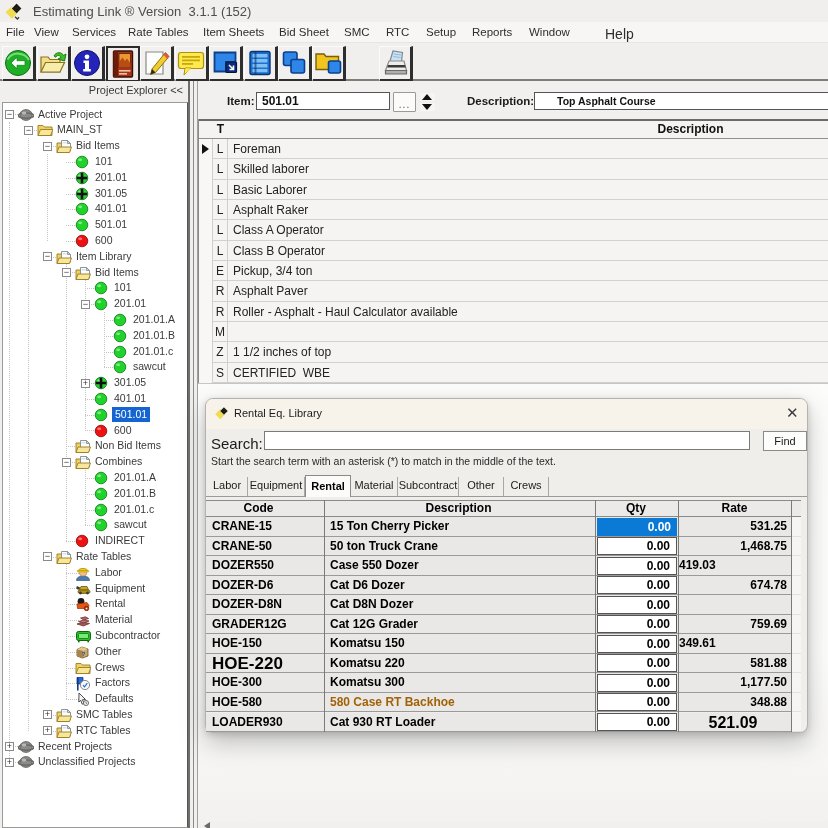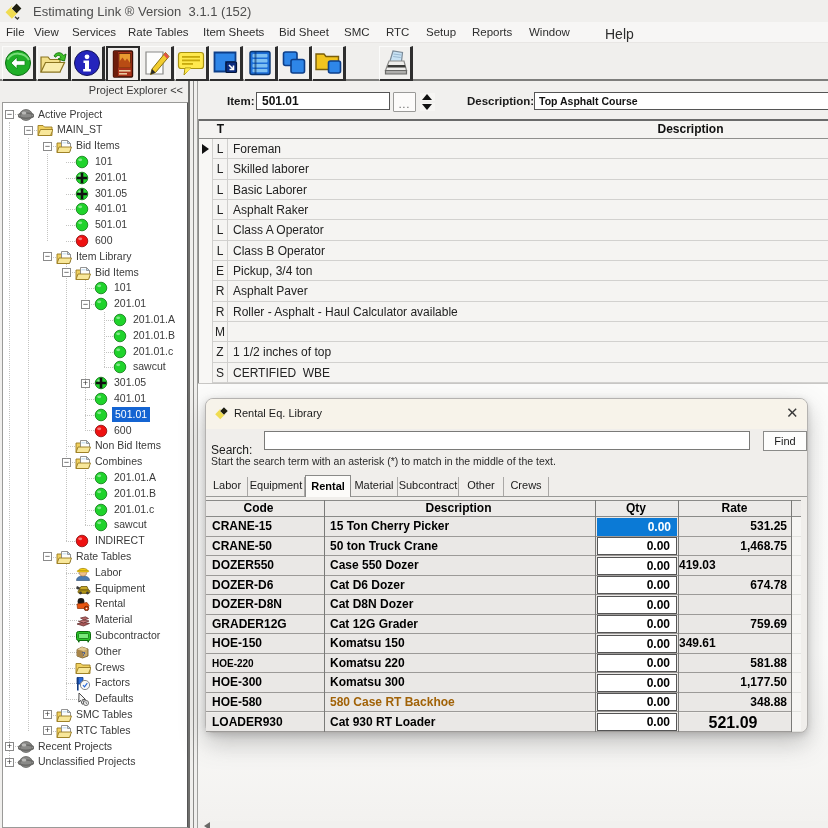--- a/index.html
+++ b/index.html
@@ -533,21 +533,21 @@
 <div class="abs" style="left:204px;top:822px;width:0;height:0;border-top:4px solid transparent;border-bottom:4px solid transparent;border-right:6px solid #6a6a68;"></div>
 <div class="abs" style="left:198px;top:81px;width:630px;height:38px;background:#f1f0ee;"></div>
 <div class="abs b" style="left:227px;top:95px;font-size:11.5px;color:#1a1a1a;">Item:</div>
 <div class="abs b" style="left:256px;top:92px;width:134px;height:18px;background:#fff;border:1px solid #555;font-size:12px;line-height:16px;padding-left:5px;color:#111;">501.01</div>
 <div class="abs" style="left:393px;top:92px;width:23px;height:20px;background:#fcfbfa;border:1px solid #9a9a98;border-radius:1px;font-size:10px;text-align:center;line-height:24px;color:#555;letter-spacing:1px;">...</div>
 <div class="abs" style="left:420px;top:93px;width:15px;height:8px;background:#f6f5f3;"></div>
 <div class="abs" style="left:420px;top:103px;width:15px;height:8px;background:#f6f5f3;"></div>
 <div class="abs" style="left:422px;top:94px;width:0;height:0;border-left:5.5px solid transparent;border-right:5.5px solid transparent;border-bottom:6px solid #111;"></div>
 <div class="abs" style="left:422px;top:104px;width:0;height:0;border-left:5.5px solid transparent;border-right:5.5px solid transparent;border-top:6px solid #111;"></div>
 <div class="abs b" style="left:467px;top:95px;font-size:11.5px;color:#1a1a1a;">Description:</div>
-<div class="abs b" style="left:534px;top:92px;width:294px;height:18px;background:#fff;border:1px solid #555;border-right:none;font-size:10.5px;line-height:16px;padding-left:4px;color:#111;">Top Asphalt Course</div>
+<div class="abs b" style="left:534px;top:92px;width:294px;height:18px;background:#fff;border:1px solid #555;border-right:none;font-size:10.5px;line-height:16px;padding-left:22px;color:#111;">Top Asphalt Course</div>
 <div class="abs" style="left:198px;top:119px;width:630px;height:20px;background:#f4f3f1;border-top:2px solid #6a6a6a;border-bottom:1px solid #8f8f8d;"></div>
 <div class="abs b" style="left:213px;top:122px;width:15px;text-align:center;font-size:12px;color:#111;">T</div>
 <div class="abs b" style="left:623px;top:122px;width:135px;text-align:center;font-size:12px;color:#111;">Description</div>
 <div class="abs" style="left:198px;top:139.0px;width:630px;height:20.3px;background:#f5f4f2;border-bottom:1px solid #d2d1cf;"></div>
 <div class="abs" style="left:198px;top:139.0px;width:15px;height:20.3px;background:#f8f7f5;border-right:1px solid #d0cfcd;"></div>
 <div class="abs" style="left:202px;top:144.0px;width:0;height:0;border-top:5px solid transparent;border-bottom:5px solid transparent;border-left:7px solid #111;"></div>
 <div class="abs" style="left:213px;top:139.0px;width:15px;height:20.3px;font-size:12px;line-height:20.3px;text-align:center;color:#222;border-right:1px solid #d0cfcd;">L</div>
 <div class="abs" style="left:233px;top:139.0px;height:20.3px;font-size:12px;line-height:20.3px;color:#222;">Foreman</div>
 <div class="abs" style="left:198px;top:159.3px;width:630px;height:20.3px;background:#f5f4f2;border-bottom:1px solid #d2d1cf;"></div>
 <div class="abs" style="left:198px;top:159.3px;width:15px;height:20.3px;background:#f8f7f5;border-right:1px solid #d0cfcd;"></div>
@@ -597,21 +597,21 @@
 <div class="abs" style="left:198px;top:119px;width:1px;height:264px;background:#8a8a88;"></div>
 <div class="abs" style="left:205px;top:398px;width:603px;height:335px;background:#f0eeeb;border:1px solid #b4b2b0;border-radius:8px;box-shadow:0 10px 24px rgba(90,90,90,0.35), 0 2px 6px rgba(100,100,100,0.25);"></div>
 <div class="abs" style="left:206px;top:399px;width:601px;height:30px;background:#f7f3ea;border-radius:7px 7px 0 0;"></div>
 <svg class="abs" style="left:214px;top:406px" width="15" height="15" viewBox="0 0 19 19">
 <rect x="3.4" y="5.8" width="9" height="9" fill="#f0dc50" transform="rotate(45 7.9 10.3)"></rect>
 <rect x="8.6" y="2.2" width="7.6" height="7.6" fill="#fff" transform="rotate(45 12.4 6.0)"></rect>
 <rect x="9.2" y="3.0" width="6.8" height="6.8" fill="#1e1e10" transform="rotate(45 12.6 6.4)"></rect>
 </svg>
 <div class="abs" style="left:234px;top:407px;font-size:11px;color:#1a1a1a;">Rental Eq. Library</div>
 <div class="abs" style="left:786px;top:404px;font-size:15px;color:#3a3a3a;">✕</div>
-<div class="abs" style="left:211px;top:435px;font-size:12px;color:#1a1a1a;margin-top:8px;">Search:</div>
+<div class="abs" style="left:211px;top:435px;font-size:15px;color:#1a1a1a;">Search:</div>
 <div class="abs" style="left:264px;top:431px;width:486px;height:19px;background:#fff;border:1px solid #7a7a78;"></div>
 <div class="abs" style="left:763px;top:431px;width:44px;height:20px;background:#fdfdfc;border:1px solid #8a8a88;font-size:11px;text-align:center;line-height:18px;color:#1a1a1a;">Find</div>
 <div class="abs" style="left:211px;top:455px;font-size:10.5px;color:#2a2a2a;">Start the search term with an asterisk (*) to match in the middle of the text.</div>
 <div class="abs" style="left:206px;top:496px;width:601px;height:1px;background:#9a9a98;"></div>
 <div class="abs" style="left:207px;top:477px;width:41px;height:19px;border-right:1px solid #aaa8a6;font-size:11px;text-align:center;line-height:17px;color:#1a1a1a;">Labor</div>
 <div class="abs" style="left:248px;top:477px;width:57px;height:19px;border-right:1px solid #aaa8a6;font-size:11px;text-align:center;line-height:17px;color:#1a1a1a;">Equipment</div>
 <div class="abs b" style="left:305px;top:475px;width:46px;height:22px;background:#fcfbf9;border:1px solid #8a8a88;border-bottom:none;font-size:11px;text-align:center;line-height:20px;color:#000;z-index:3;">Rental</div>
 <div class="abs" style="left:351px;top:477px;width:47px;height:19px;border-right:1px solid #aaa8a6;font-size:11px;text-align:center;line-height:17px;color:#1a1a1a;">Material</div>
 <div class="abs" style="left:398px;top:477px;width:61px;height:19px;border-right:1px solid #aaa8a6;font-size:11px;text-align:center;line-height:17px;color:#1a1a1a;">Subcontract</div>
 <div class="abs" style="left:459px;top:477px;width:45px;height:19px;border-right:1px solid #aaa8a6;font-size:11px;text-align:center;line-height:17px;color:#1a1a1a;">Other</div>
@@ -650,21 +650,21 @@
 <div class="abs b" style="left:212px;top:614.7px;height:19.55px;line-height:19.55px;font-size:12px;color:#000;">GRADER12G</div>
 <div class="abs b" style="left:330px;top:614.7px;height:19.55px;line-height:19.55px;font-size:12px;color:#000;">Cat 12G Grader</div>
 <div class="abs b" style="left:597px;top:615.2px;width:80px;height:18.1px;background:#fff;border:1px solid #555;color:#000;font-size:12px;text-align:right;line-height:16.1px;padding-right:6px;">0.00</div>
 <div class="abs b" style="left:679px;top:614.7px;width:108px;height:19.55px;color:#000;font-size:12px;text-align:right;line-height:19.55px;">759.69</div>
 <div class="abs" style="left:206px;top:634.3px;width:595px;height:19.55px;background:#eae8e6;border-bottom:1px solid #9c9a98;"></div>
 <div class="abs b" style="left:212px;top:634.3px;height:19.55px;line-height:19.55px;font-size:12px;color:#000;">HOE-150</div>
 <div class="abs b" style="left:330px;top:634.3px;height:19.55px;line-height:19.55px;font-size:12px;color:#000;">Komatsu 150</div>
 <div class="abs b" style="left:597px;top:634.8px;width:80px;height:18.1px;background:#fff;border:1px solid #555;color:#000;font-size:12px;text-align:right;line-height:16.1px;padding-right:6px;">0.00</div>
 <div class="abs b" style="left:679px;top:634.3px;width:108px;height:19.55px;color:#000;font-size:12px;text-align:left;line-height:19.55px;">349.61</div>
 <div class="abs" style="left:206px;top:653.8px;width:595px;height:19.55px;background:#eae8e6;border-bottom:1px solid #9c9a98;"></div>
-<div class="abs b" style="left:212px;top:653.8px;height:19.55px;line-height:19.55px;font-size:10px;color:#000;">HOE-220</div>
+<div class="abs b" style="left:212px;top:653.8px;height:19.55px;line-height:19.55px;font-size:17px;color:#000;">HOE-220</div>
 <div class="abs b" style="left:330px;top:653.8px;height:19.55px;line-height:19.55px;font-size:12px;color:#000;">Komatsu 220</div>
 <div class="abs b" style="left:597px;top:654.3px;width:80px;height:18.1px;background:#fff;border:1px solid #555;color:#000;font-size:12px;text-align:right;line-height:16.1px;padding-right:6px;">0.00</div>
 <div class="abs b" style="left:679px;top:653.8px;width:108px;height:19.55px;color:#000;font-size:12px;text-align:right;line-height:19.55px;">581.88</div>
 <div class="abs" style="left:206px;top:673.4px;width:595px;height:19.55px;background:#eae8e6;border-bottom:1px solid #9c9a98;"></div>
 <div class="abs b" style="left:212px;top:673.4px;height:19.55px;line-height:19.55px;font-size:12px;color:#000;">HOE-300</div>
 <div class="abs b" style="left:330px;top:673.4px;height:19.55px;line-height:19.55px;font-size:12px;color:#000;">Komatsu 300</div>
 <div class="abs b" style="left:597px;top:673.9px;width:80px;height:18.1px;background:#fff;border:1px solid #555;color:#000;font-size:12px;text-align:right;line-height:16.1px;padding-right:6px;">0.00</div>
 <div class="abs b" style="left:679px;top:673.4px;width:108px;height:19.55px;color:#000;font-size:12px;text-align:right;line-height:19.55px;">1,177.50</div>
 <div class="abs" style="left:206px;top:692.9px;width:595px;height:19.55px;background:#eae8e6;border-bottom:1px solid #9c9a98;"></div>
 <div class="abs b" style="left:212px;top:692.9px;height:19.55px;line-height:19.55px;font-size:12px;color:#000;">HOE-580</div>

